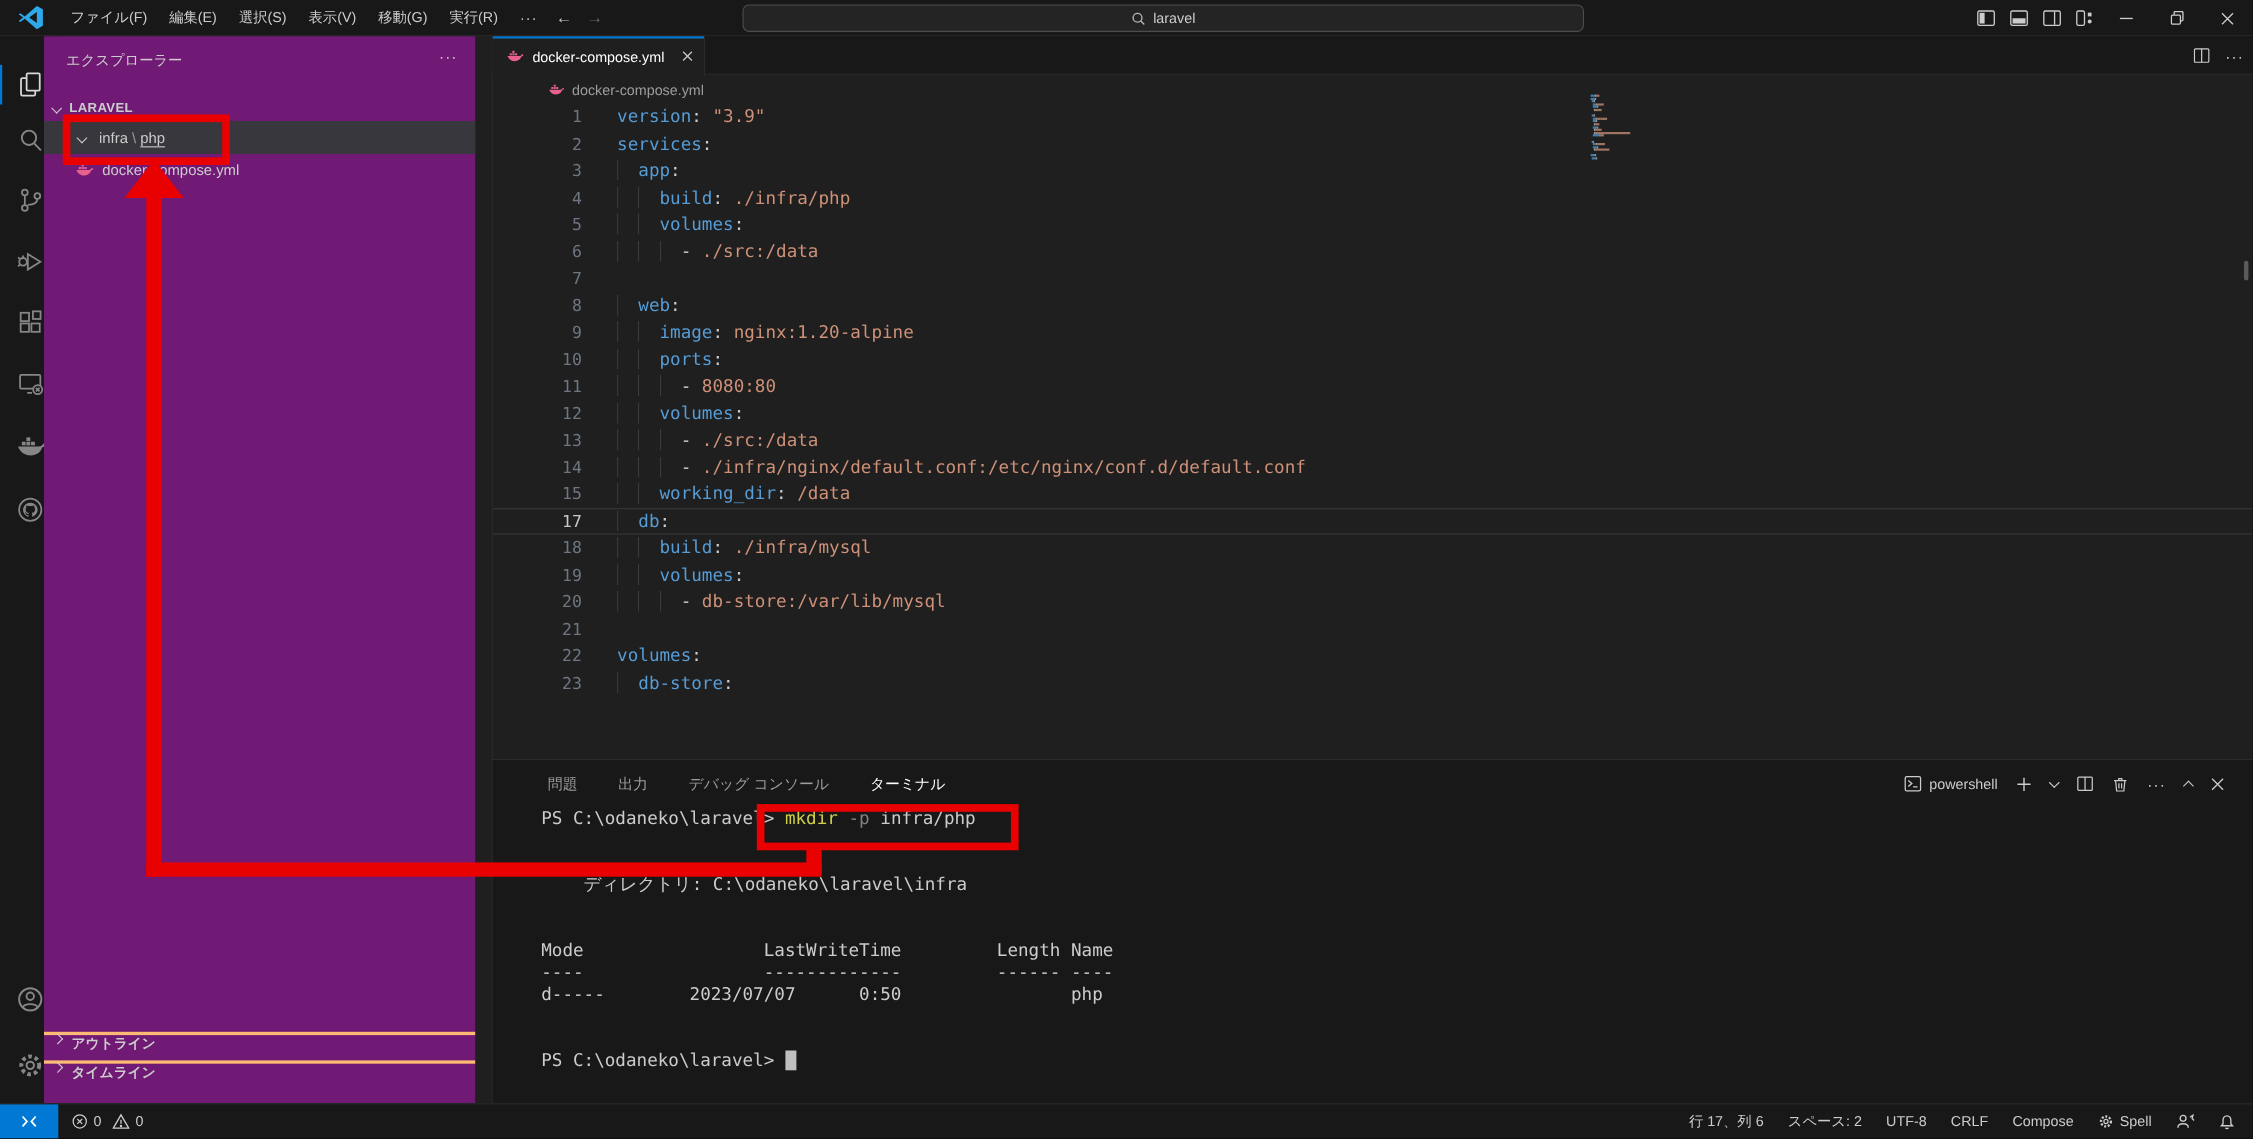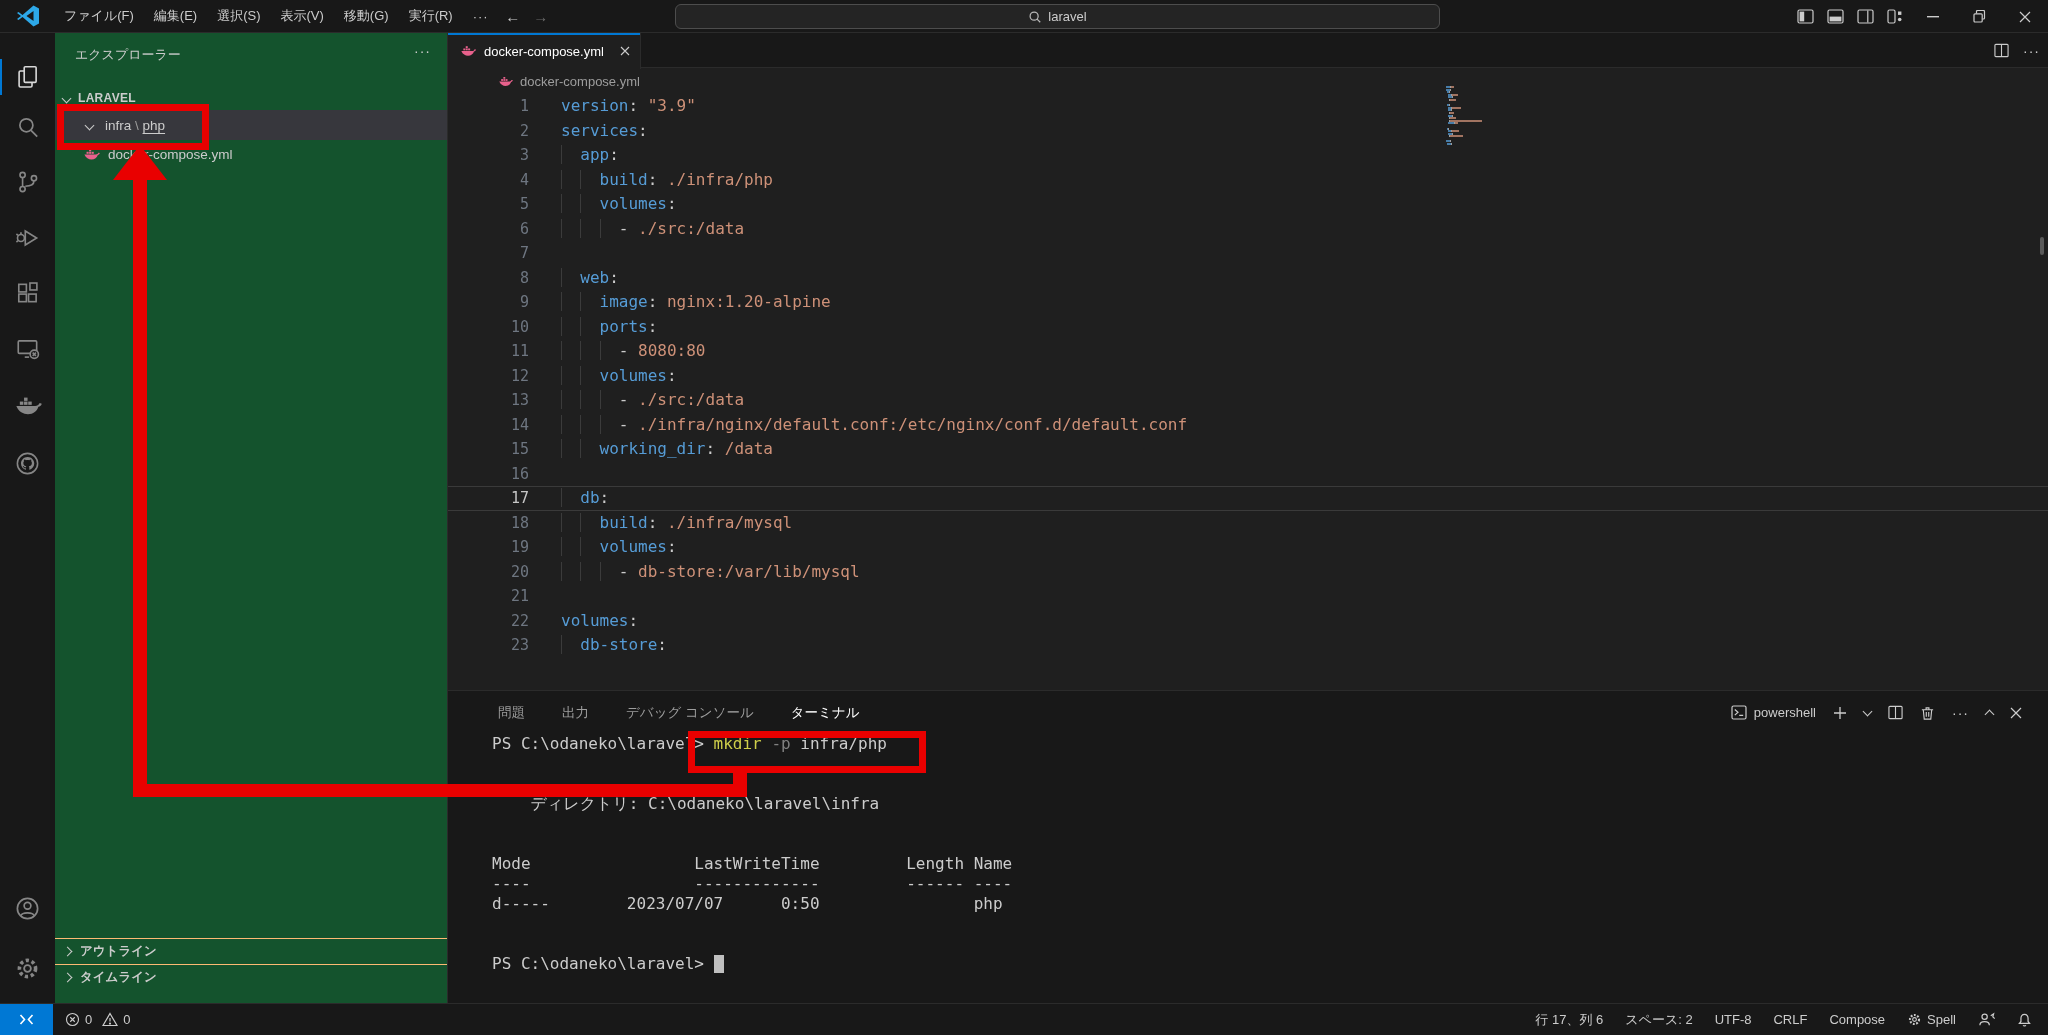--- a/index.html
+++ b/index.html
@@ -19,32 +19,32 @@
   .nav-arrow.disabled{color:#6a6a6a;}
   .searchbox{position:absolute;left:675px;top:4px;width:765px;height:25px;background:#242424;border:1px solid #4d4d4d;border-radius:6px;display:flex;align-items:center;justify-content:center;gap:6px;font-size:13px;color:#cccccc;}
   .tb-right{position:absolute;right:0;top:0;height:33px;display:flex;align-items:center;}
   .layout-ico{width:30px;height:33px;display:flex;align-items:center;justify-content:center;}
   .win-btn{width:46px;height:33px;display:flex;align-items:center;justify-content:center;}
   
   .activitybar{position:absolute;left:0;top:33px;width:55px;height:970px;background:#181818;}
   .act-item{position:absolute;left:0;width:55px;height:48px;display:flex;align-items:center;justify-content:center;}
   .act-item.active::before{content:'';position:absolute;left:0;top:6px;bottom:6px;width:2px;background:#0078d4;}
   
-  .sidebar{position:absolute;left:55px;top:33px;width:392px;height:970px;background:#14532d;}
+  .sidebar{position:absolute;left:40px;top:33px;width:392px;height:970px;background:#701a75;}
   .sb-header{position:absolute;left:20px;top:13px;font-size:13px;color:#cccccc;}
   .sb-more{position:absolute;right:16px;top:10px;font-size:14px;letter-spacing:1px;color:#cccccc;}
   .sb-section{position:absolute;left:0;top:53px;width:100%;height:24px;display:flex;align-items:center;font-weight:bold;font-size:12px;letter-spacing:.3px;}
   .sb-section .chev{margin:0 8px 0 8px;}
   .tree-row{position:absolute;left:0;width:100%;display:flex;align-items:center;font-size:13.5px;}
   .row-folder{top:77px;height:30px;background:#37373d;}
   .row-folder .chev{margin-left:31px;margin-right:12px;}
   .row-file{top:107px;height:28px;}
   .row-file svg{margin-left:28px;margin-right:8px;}
   .u{text-decoration:underline;text-underline-offset:3px;}
-  .sb-bottom-row{position:absolute;left:0;width:100%;height:26px;display:flex;align-items:center;font-size:12.5px;font-weight:bold;border-top:1px solid #fdba74;}
+  .sb-bottom-row{position:absolute;left:0;width:100%;height:26px;display:flex;align-items:flex-start;font-size:12.5px;font-weight:bold;border-top:3px solid #fdba74;}
   .sb-bottom-row .chev{margin:0 9px 0 9px;}
   
   .editor{position:absolute;left:447px;top:33px;width:1601px;height:657px;background:#1f1f1f;border-left:1px solid #2b2b2b;}
   .tabbar{position:absolute;left:0;top:0;width:100%;height:35px;background:#181818;border-bottom:1px solid #2b2b2b;}
   .tab{position:absolute;left:0;top:0;width:193px;height:36px;background:#1f1f1f;border-right:1px solid #2b2b2b;display:flex;align-items:center;padding:0 10px 0 12px;gap:8px;font-size:13px;color:#ffffff;}
   .tab::before{content:'';position:absolute;left:0;top:0;right:0;height:2px;background:#0078d4;}
   .tab-close{margin-left:auto;display:flex;align-items:center;}
   .editor-actions{position:absolute;right:8px;top:0;height:35px;display:flex;align-items:center;gap:14px;color:#cccccc;}
   .breadcrumb{position:absolute;left:0;top:36px;width:100%;height:25px;display:flex;align-items:center;padding-left:50px;gap:7px;font-size:13px;color:#9d9d9d;}
   .code{position:absolute;left:0;top:61px;width:100%;}
@@ -366,24 +366,20 @@
           <span class="ln">13</span>
           <span class="cl-text"><span class="ig">  </span><span class="ig">  </span><span class="ig">  </span><span class="p">- </span><span class="s">./src:/data</span></span>
         </div>
         <div class="cl-row">
           <span class="ln">14</span>
           <span class="cl-text"><span class="ig">  </span><span class="ig">  </span><span class="ig">  </span><span class="p">- </span><span class="s">./infra/nginx/default.conf:/etc/nginx/conf.d/default.conf</span></span>
         </div>
         <div class="cl-row">
           <span class="ln">15</span>
           <span class="cl-text"><span class="ig">  </span><span class="ig">  </span><span class="k">working_dir</span><span class="p">: </span><span class="s">/data</span></span>
-        </div>
-        <div class="cl-row">
-          <span class="ln">16</span>
-          <span class="cl-text"></span>
         </div>
         <div class="cl-row cur">
           <span class="ln">17</span>
           <span class="cl-text"><span class="ig">  </span><span class="k">db</span><span class="p">:</span></span>
         </div>
         <div class="cl-row">
           <span class="ln">18</span>
           <span class="cl-text"><span class="ig">  </span><span class="ig">  </span><span class="k">build</span><span class="p">: </span><span class="s">./infra/mysql</span></span>
         </div>
         <div class="cl-row">

